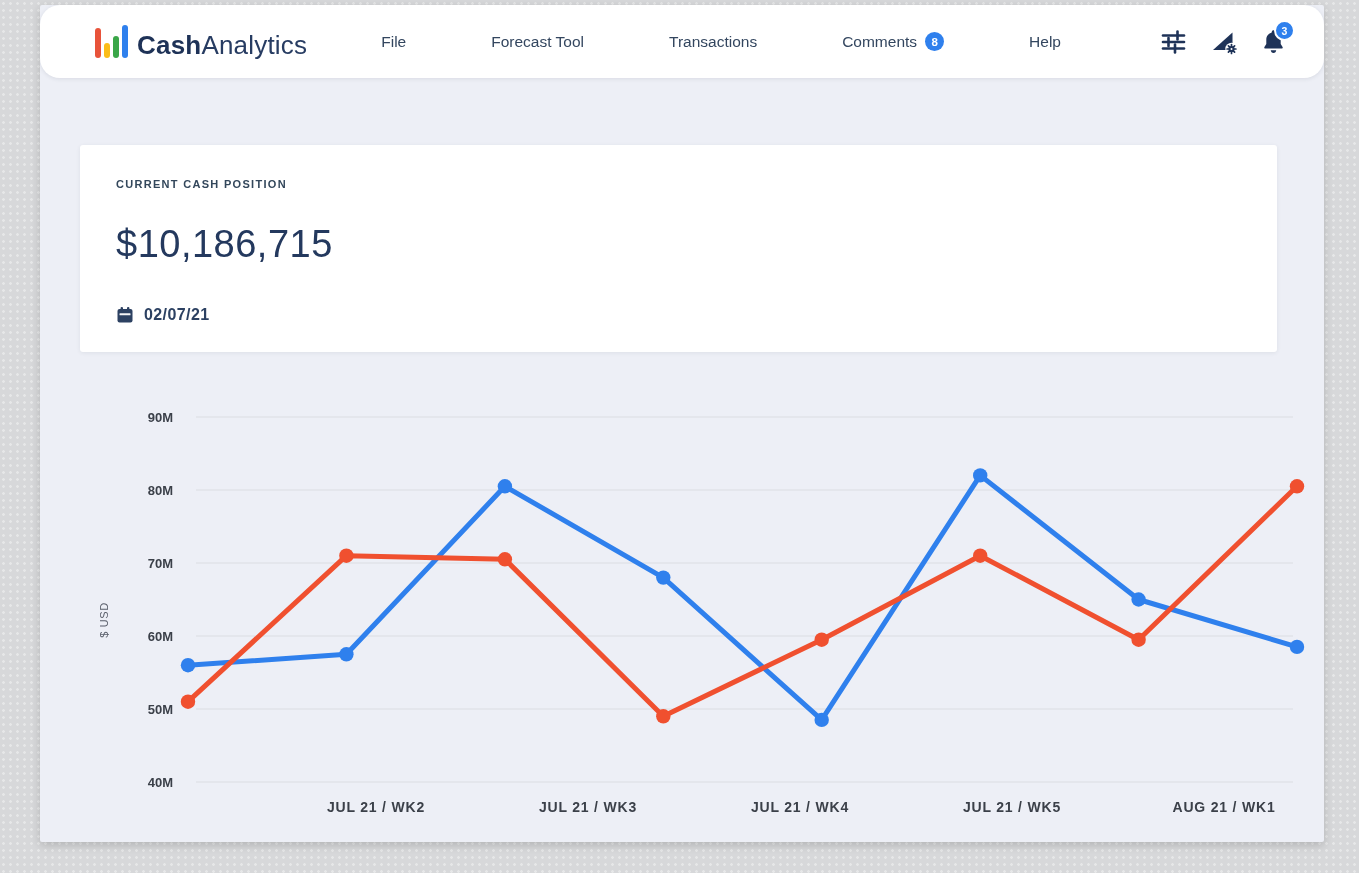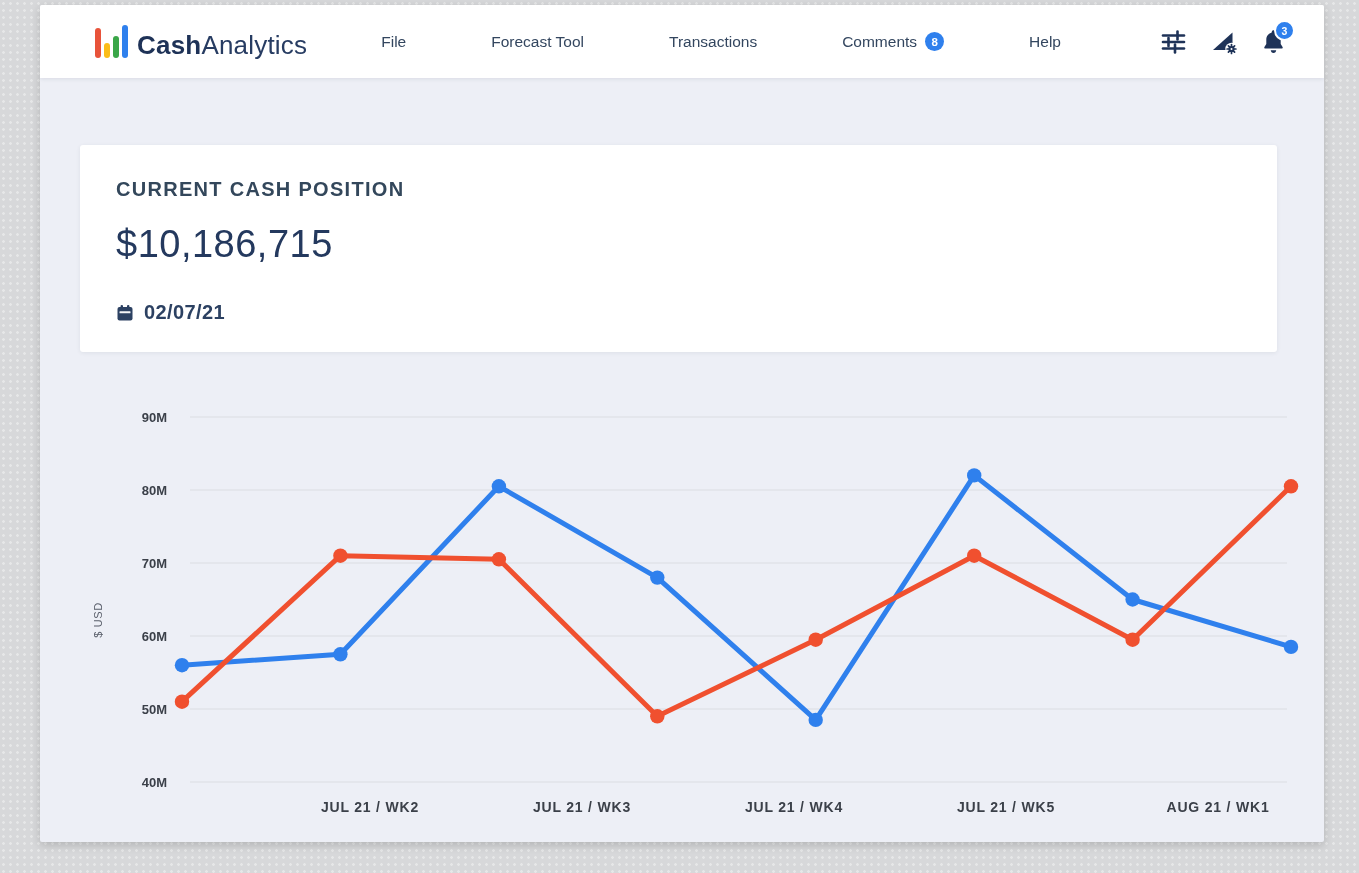--- a/index.html
+++ b/index.html
@@ -14,21 +14,21 @@
   .panel{
     position:absolute;left:40px;top:5px;width:1284px;height:837px;
     background:#edeff6;border-radius:2px;
     box-shadow:0 3px 10px rgba(0,0,0,.18);
     overflow:hidden;
   }
   
   .header{
     position:absolute;left:0;top:0;right:0;height:73px;background:#ffffff;
     box-shadow:0 1px 4px rgba(40,50,70,.10);
-    display:flex;align-items:center;z-index:5;
+    display:flex;align-items:center;z-index:5;border-radius:20px;
   }
   .logo{display:flex;align-items:flex-end;margin-left:55px;cursor:pointer;}
   .logo-bars{display:flex;align-items:flex-end;gap:3px;margin-right:9px;}
   .logo-bars span{width:6px;border-radius:3px;display:block;}
   .logo-text{font-size:26px;line-height:26px;color:#1e3257;letter-spacing:.2px;}
   .logo-text b{font-weight:700;}
   .logo-text i{font-style:normal;font-weight:400;color:#273c62;}
   .nav{display:flex;align-items:center;gap:85px;margin-left:74px;}
   .nav-item{
     font-size:15.5px;color:#33465f;cursor:pointer;display:flex;align-items:center;gap:8px;
@@ -51,33 +51,33 @@
   .cards{
     position:absolute;left:40px;top:140px;width:1197px;
     display:flex;gap:15px;
   }
   .card{
     background:#fff;border-radius:3px;flex:1;height:207px;
     box-shadow:0 1px 4px rgba(40,50,70,.08);
     padding:33px 0 0 36px;box-sizing:border-box;position:relative;
   }
   .card-title{
-    font-size:20px;font-weight:700;color:#33475b;letter-spacing:1.3px;
+    font-size:11px;font-weight:700;color:#33475b;letter-spacing:1.3px;
   }
   .card-value{
     position:absolute;top:78px;left:36px;
     font-size:38px;font-weight:400;letter-spacing:.5px;
   }
   .card-date{
     position:absolute;bottom:28px;left:36px;
     display:flex;align-items:center;gap:10px;
-    font-size:20px;font-weight:700;color:#2c4162;letter-spacing:.4px;
+    font-size:16px;font-weight:700;color:#2c4162;letter-spacing:.4px;
   }
   
-  .chart-wrap{position:absolute;left:10px;top:385px;width:1140px;height:452px;}
+  .chart-wrap{position:absolute;left:16px;top:385px;width:1140px;height:452px;}
   .gridline{stroke:#e1e3e8;stroke-width:1.3;}
   .ytick{font-size:13px;font-weight:700;fill:#3b4049;}
   .xlabel{font-size:14px;font-weight:700;fill:#3b4049;letter-spacing:.8px;}
   .ylabel{font-size:11px;font-weight:400;fill:#5a5f6b;letter-spacing:.6px;}
 </style>
 </head>
 <body>
 
 <div class="panel">
 

